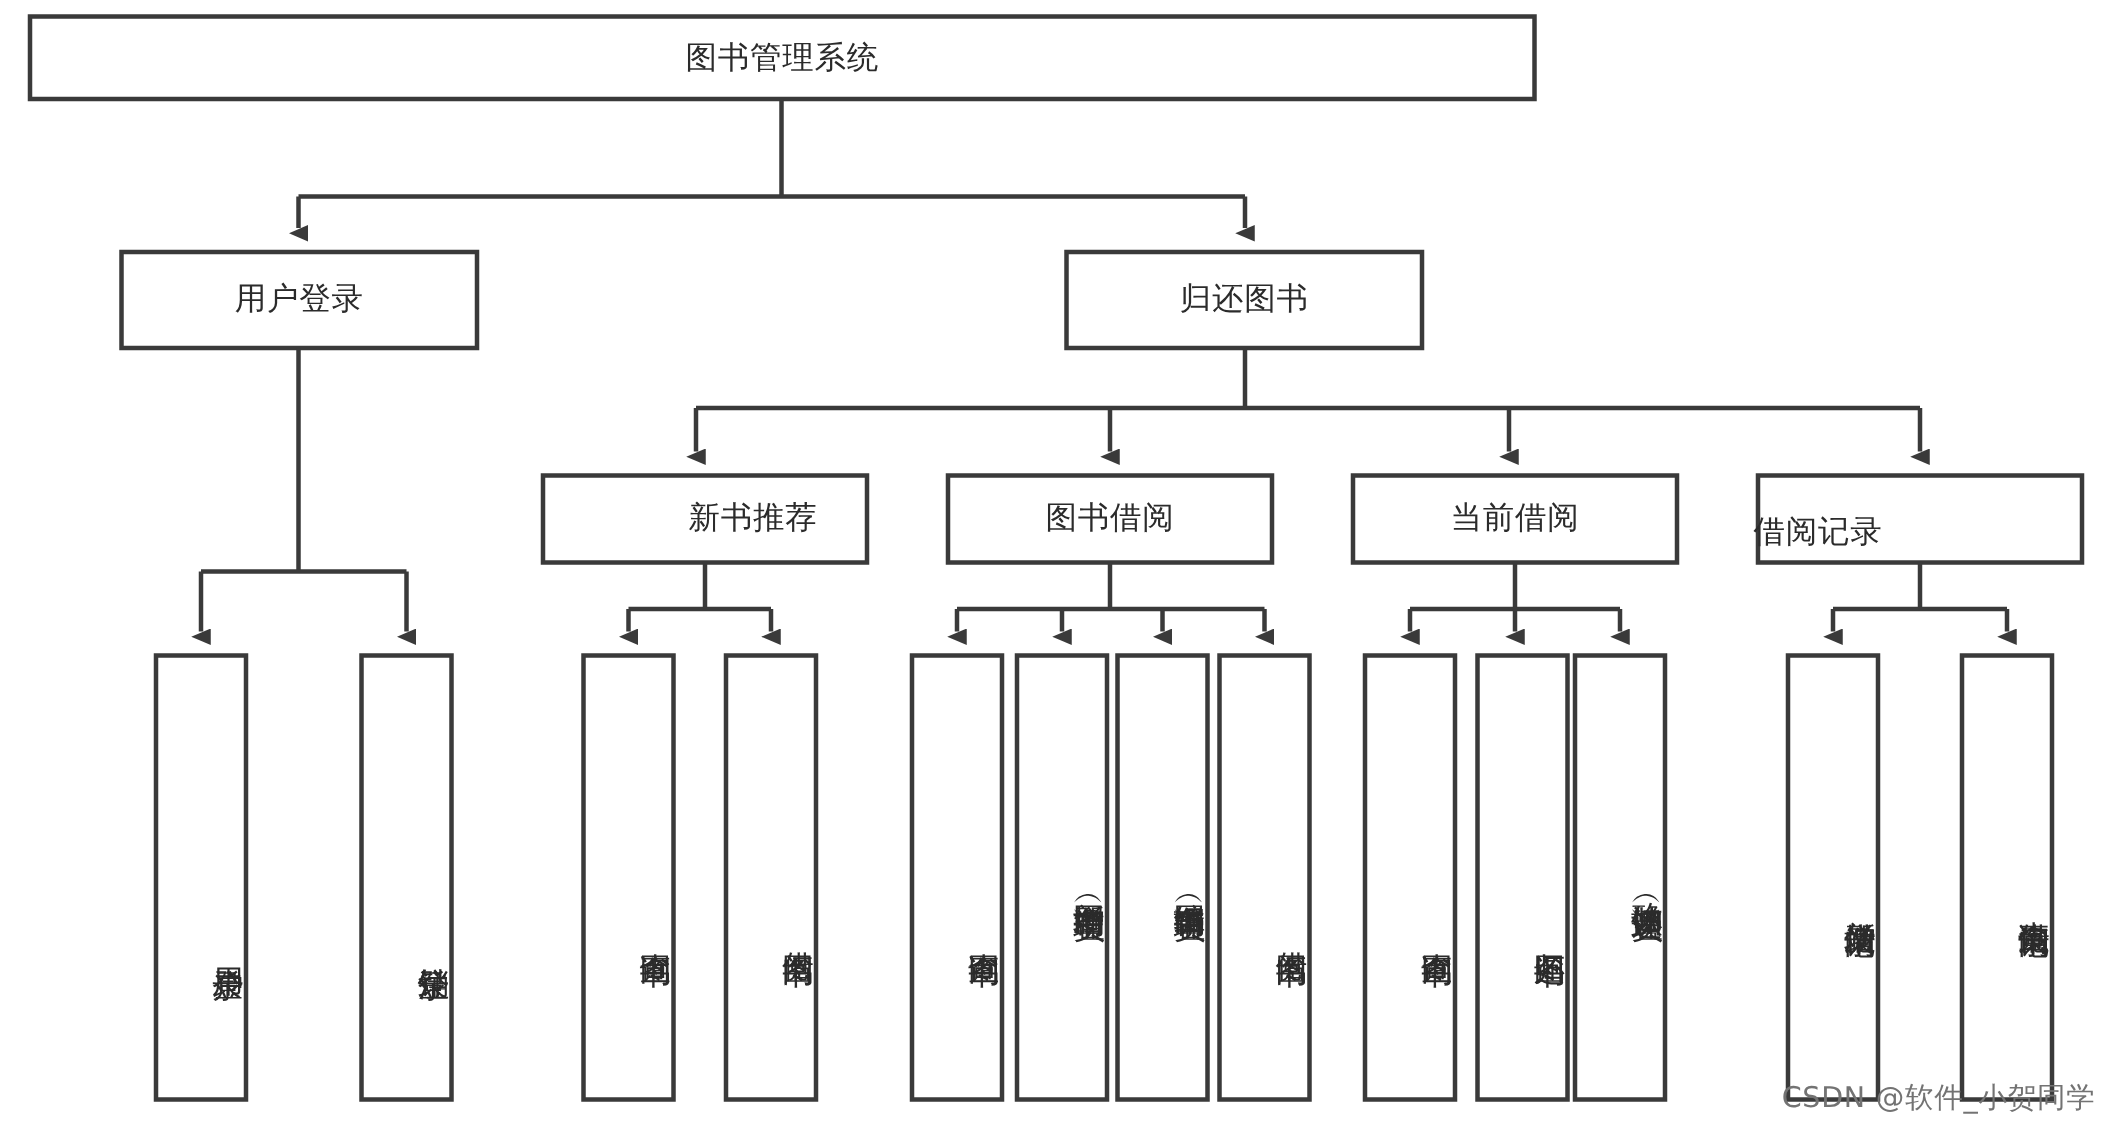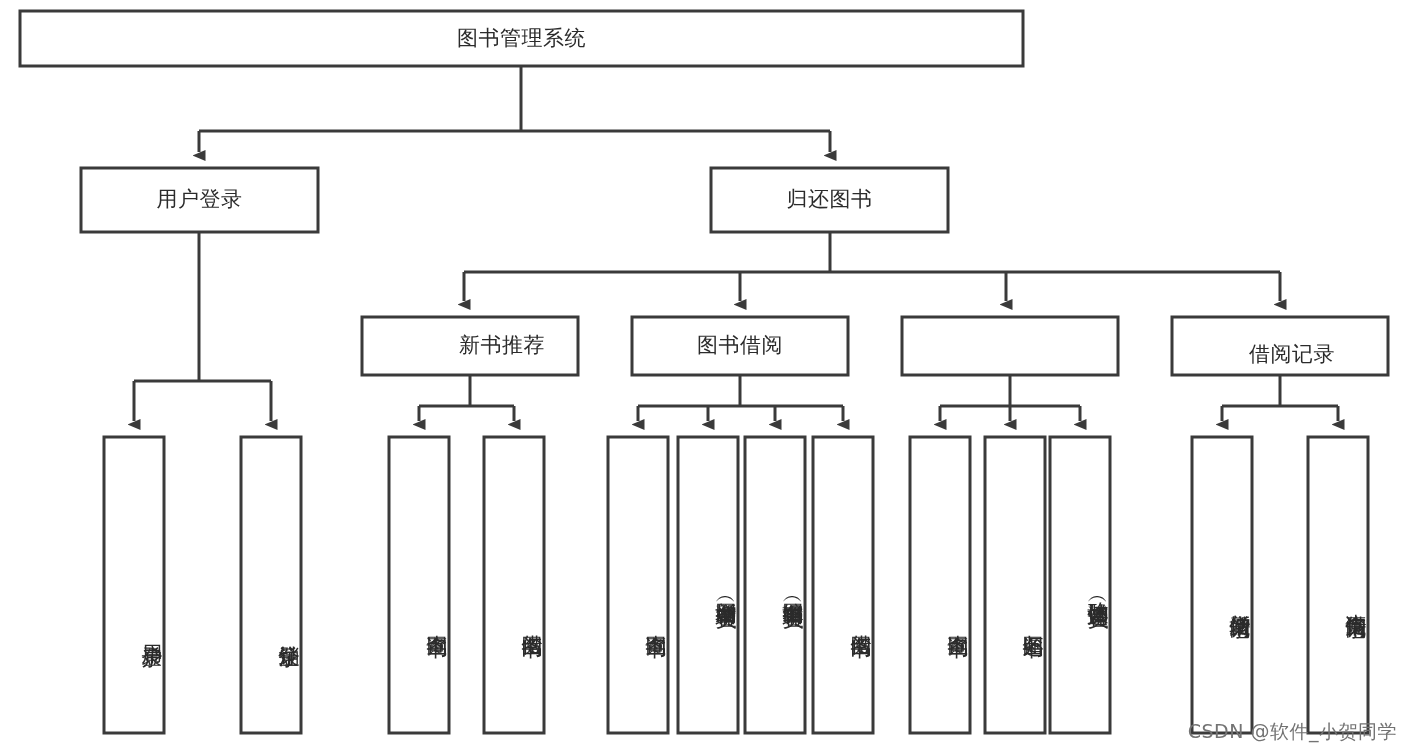--- a/index.html
+++ b/index.html
@@ -173,21 +173,22 @@
     </g>
   </svg>
 
   <div class="node-label-h" style="left:20px; top:11px; width:1003px; height:55px;">图书管理系统</div>
 
   <div class="node-label-h" style="left:81px; top:168px; width:237px; height:64px;">用户登录</div>
   <div class="node-label-h" style="left:711px; top:168px; width:237px; height:64px;">归还图书</div>
 
   <div class="node-label-h" style="left:362px; top:317px; width:216px; height:58px;margin-left:32px;">新书推荐</div>
   <div class="node-label-h" style="left:632px; top:317px; width:216px; height:58px;">图书借阅</div>
-  <div class="node-label-h" style="left:1184px; top:317px; width:216px; height:76px;">借阅记录</div>
+  <div class="node-label-h" style="left:902px; top:317px; width:216px; height:58px;">当前借阅</div>
+  <div class="node-label-h" style="left:1104px; top:317px; width:216px; height:76px;">借阅记录</div>
 
   <div class="node-label-v" style="left:104px; top:530px; width:60px; height:200px;">用户登录</div>
   <div class="node-label-v" style="left:241px; top:530px; width:60px; height:200px;">注销登录</div>
 
   <div class="node-label-v" style="left:389px; top:510px; width:60px; height:220px;">查询图书</div>
   <div class="node-label-v" style="left:484px; top:510px; width:60px; height:220px;">借阅图书</div>
 
   <div class="node-label-v" style="left:608px; top:510px; width:60px; height:220px;">查询图书</div>
   <div class="node-label-v" style="left:678px; top:447px; width:60px; height:285px;">新增图书（管理员）</div>
   <div class="node-label-v" style="left:745px; top:447px; width:60px; height:285px;">编辑图书（管理员）</div>

